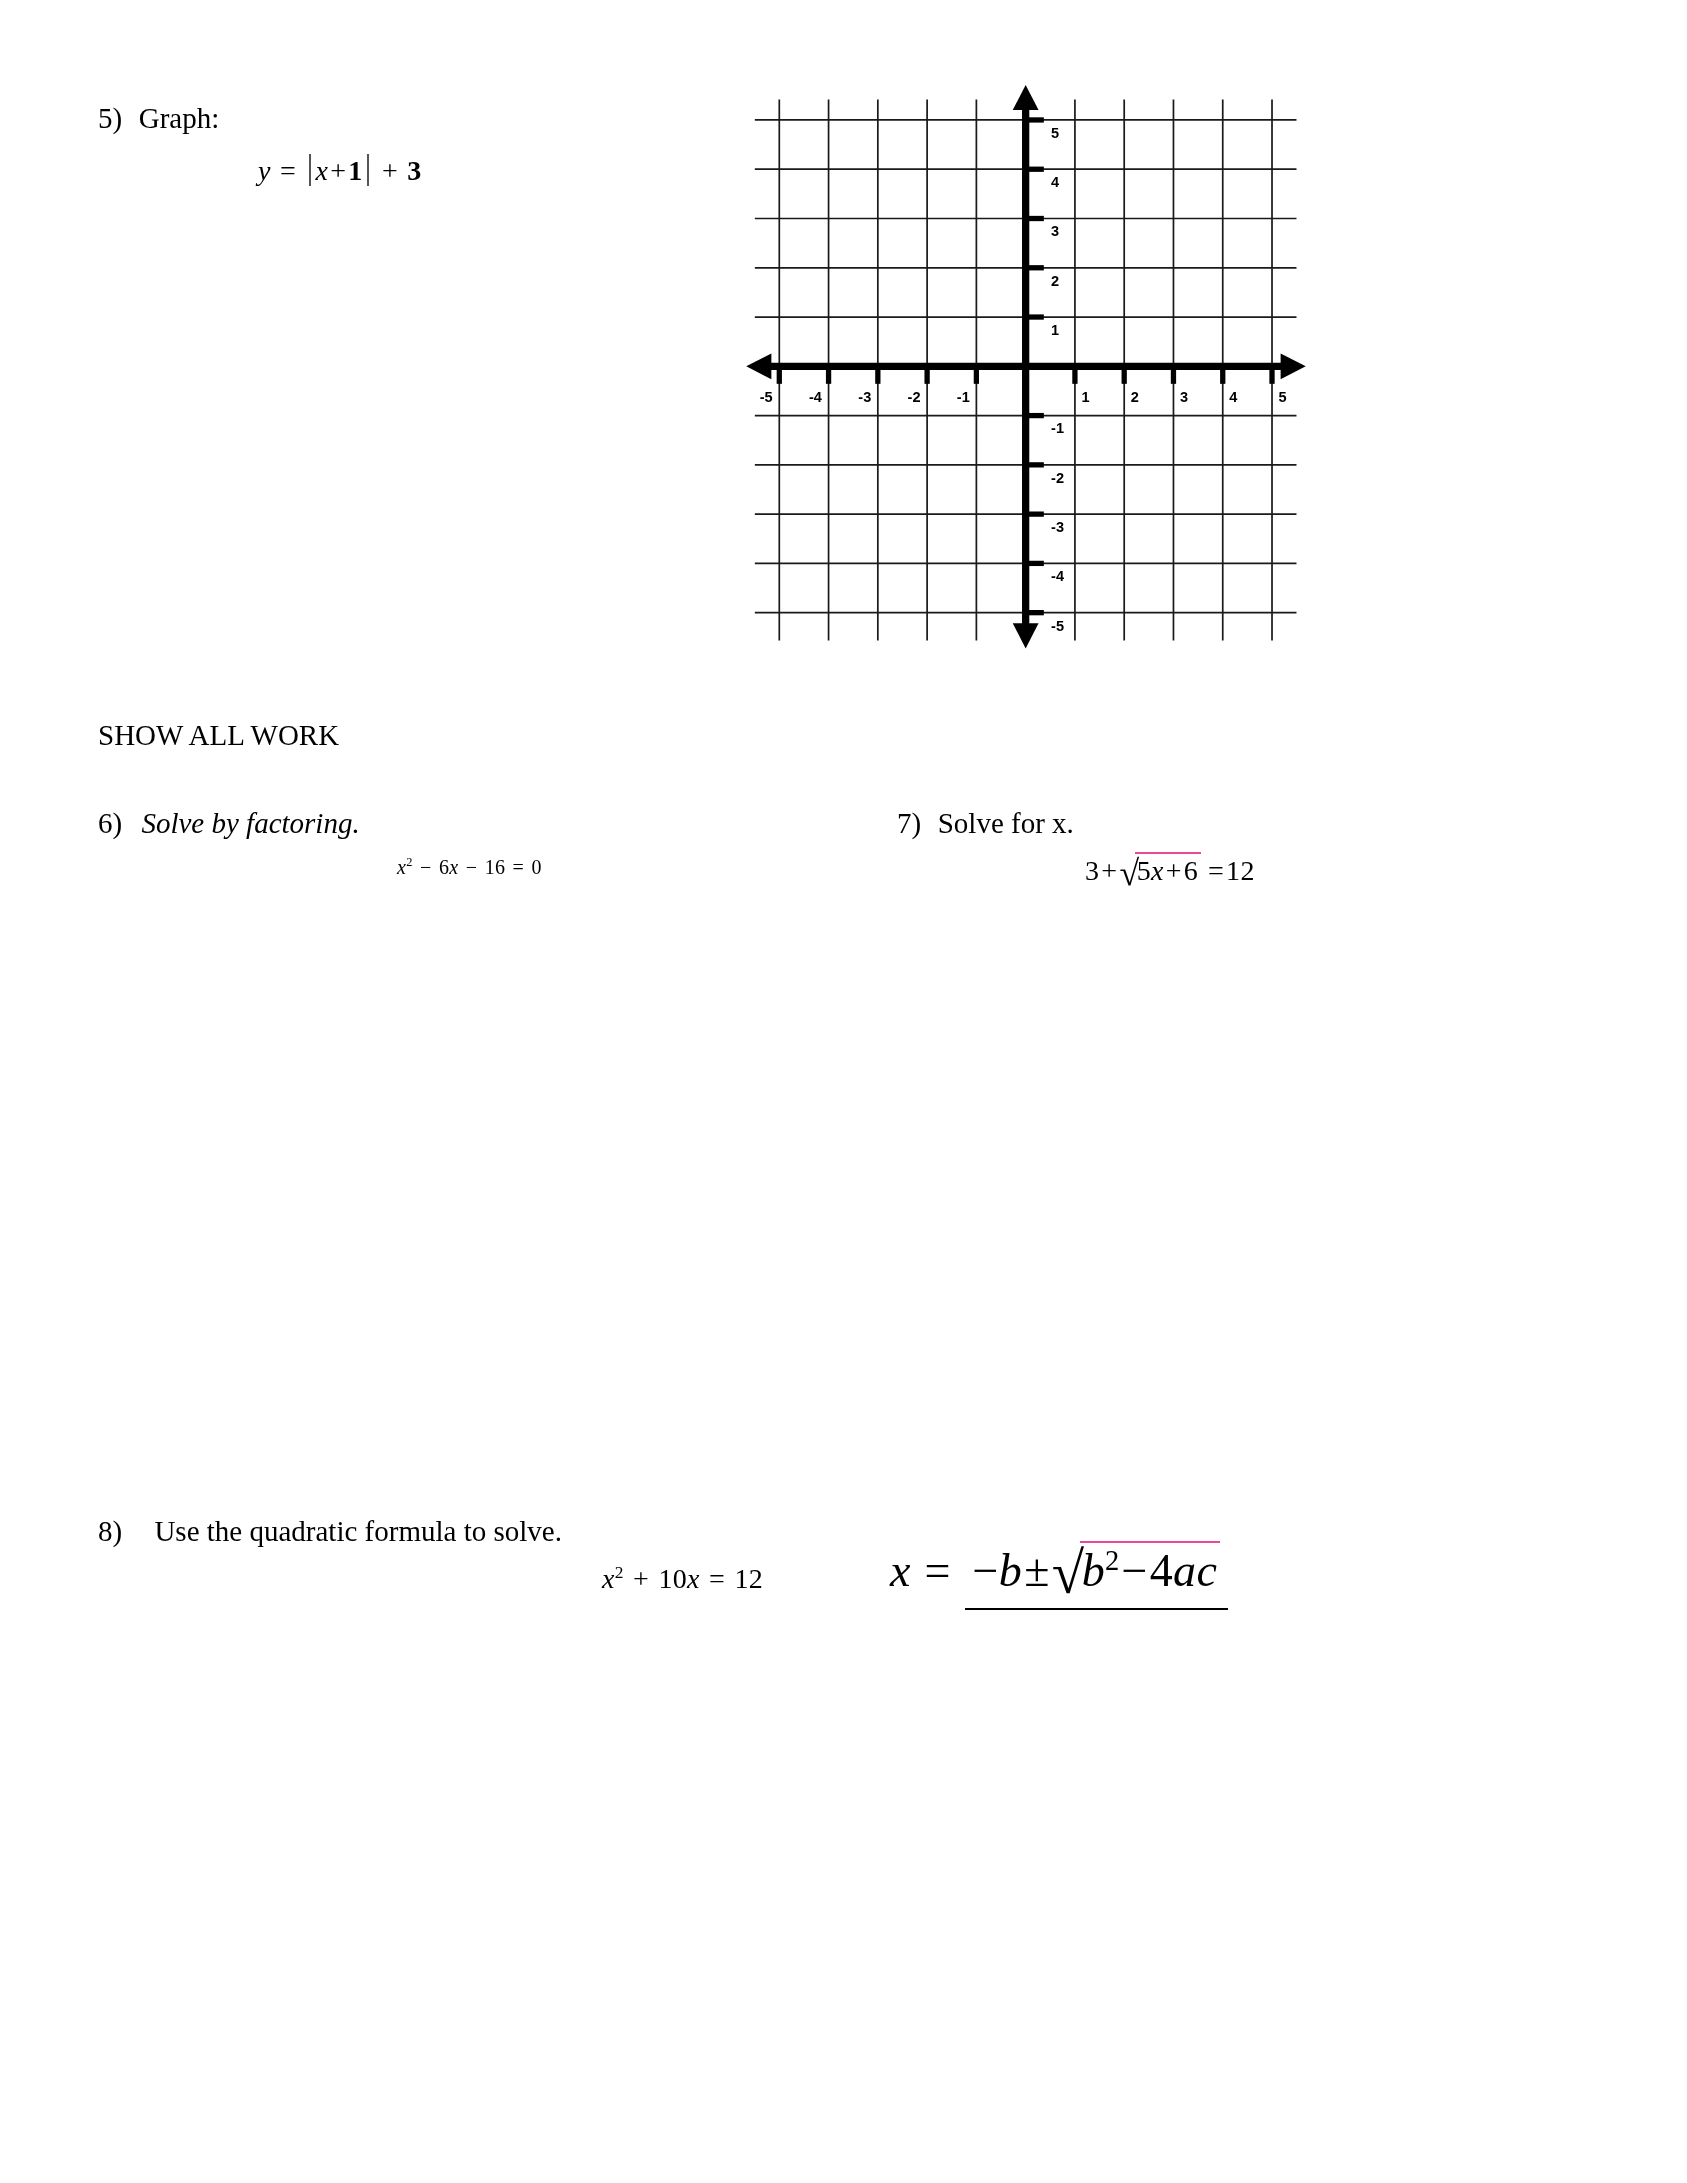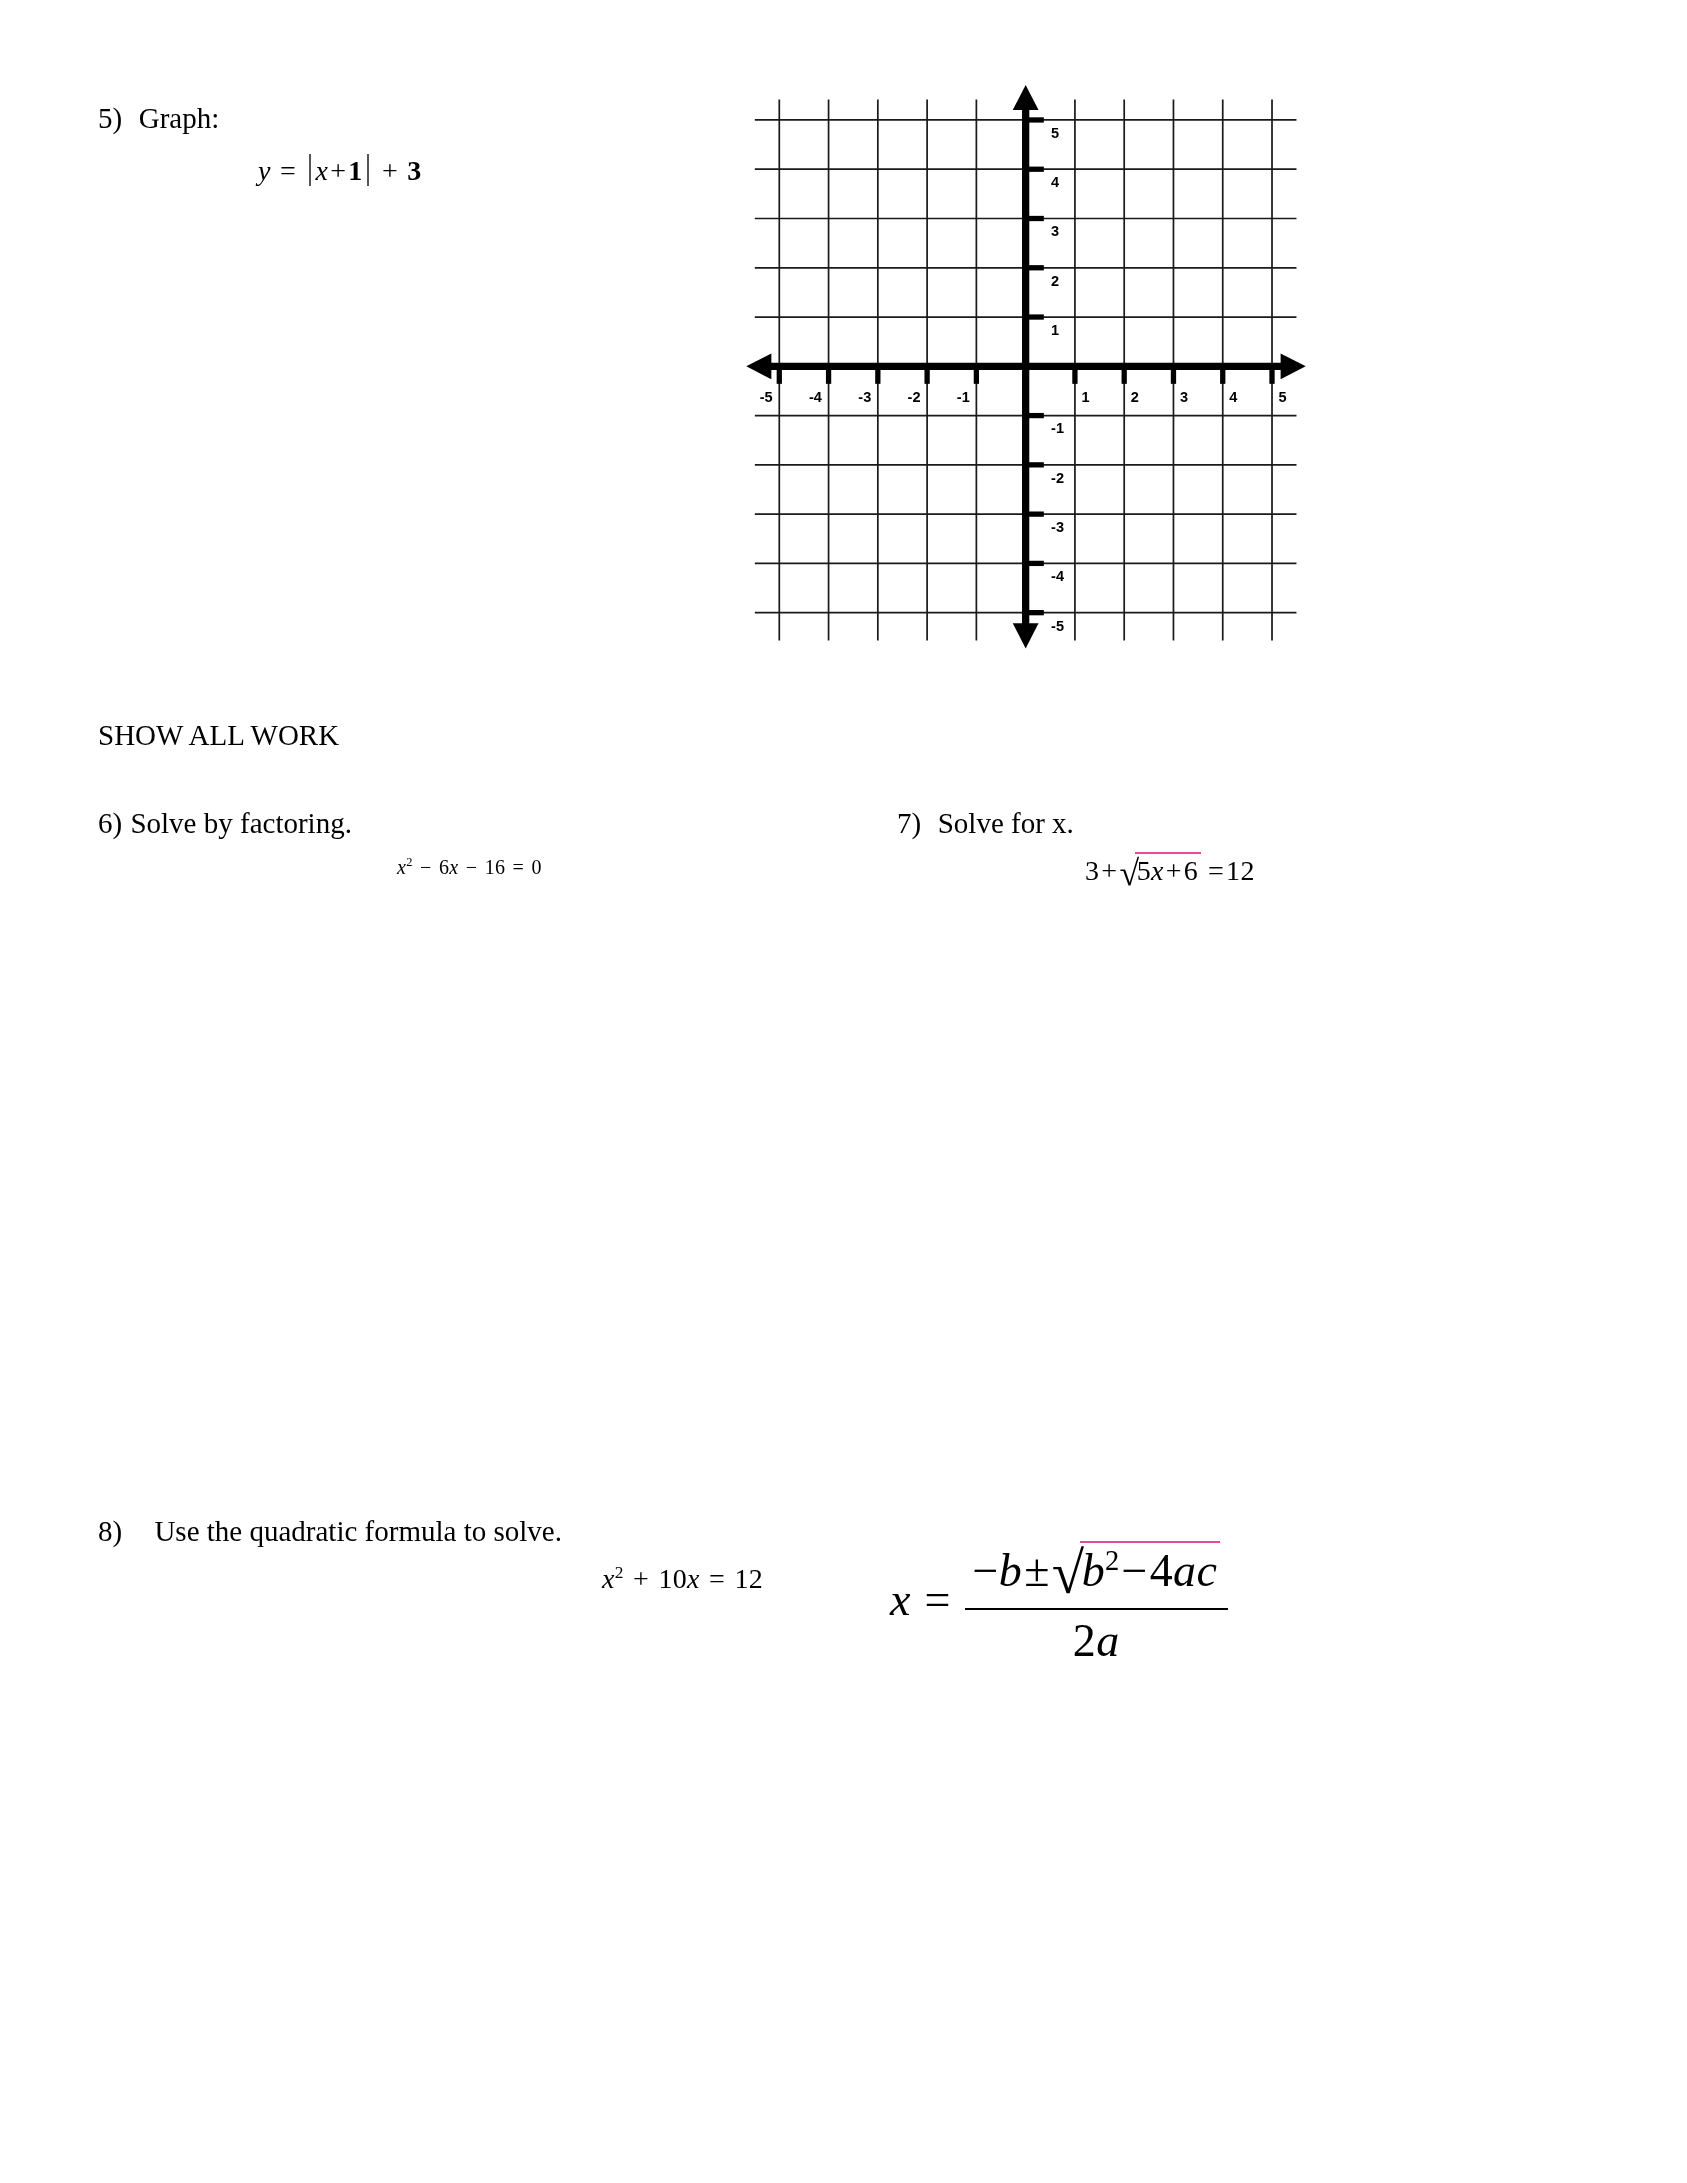--- a/index.html
+++ b/index.html
@@ -231,21 +231,21 @@
       </g>
     </svg>
   </div>
 
   <div class="qline" style="left:98px; top:720px;">
     <span class="qtext">SHOW ALL WORK</span>
   </div>
 
   <div class="qline" style="left:98px; top:808px;">
     <span class="qtext">6)</span>
-    <span class="qtext" style="margin-left:1px;">Solve by factoring.</span>
+    <span class="qtext" style="margin-left:12px;font-style:italic;">Solve by factoring.</span>
   </div>
   <div class="math" style="position:absolute; left:397px; top:811px; font-size:20px;">
     <span class="mi">x</span><span class="sup-n">2</span>
     <span class="op mn">−</span>
     <span class="mn">6</span><span class="mi">x</span>
     <span class="op mn">−</span>
     <span class="mn">16</span>
     <span class="op mn">=</span>
     <span class="mn">0</span>
   </div>
@@ -268,18 +268,17 @@
     <span class="mn">10</span><span class="mi">x</span>
     <span class="op mn">=</span>
     <span class="mn">12</span>
   </div>
 
   <div class="math" style="position:absolute; left:890px; top:1497px; font-size:46px;">
     <span class="mi" style="font-style:italic;">x</span>
     <span class="op mn">=</span>
     <span class="frac">
       <span class="num"><span class="mn">−</span><span class="mi" style="font-style:italic;">b</span><span class="op mn">±</span><span class="radical"><span class="rad-sign">√</span><span class="rad-body"><span class="mi" style="font-style:italic;">b</span><span class="sup-n">2</span><span class="op mn">−</span><span class="mn">4</span><span class="mi" style="font-style:italic;">a</span><span class="mi" style="font-style:italic;">c</span></span></span></span>
-      <span class="den"><span class="mn">2</span><span class="mi" style="font-style:italic;">a</span></span>
     </span>
   </div>
 
 </div>
 
 
 </body></html>

